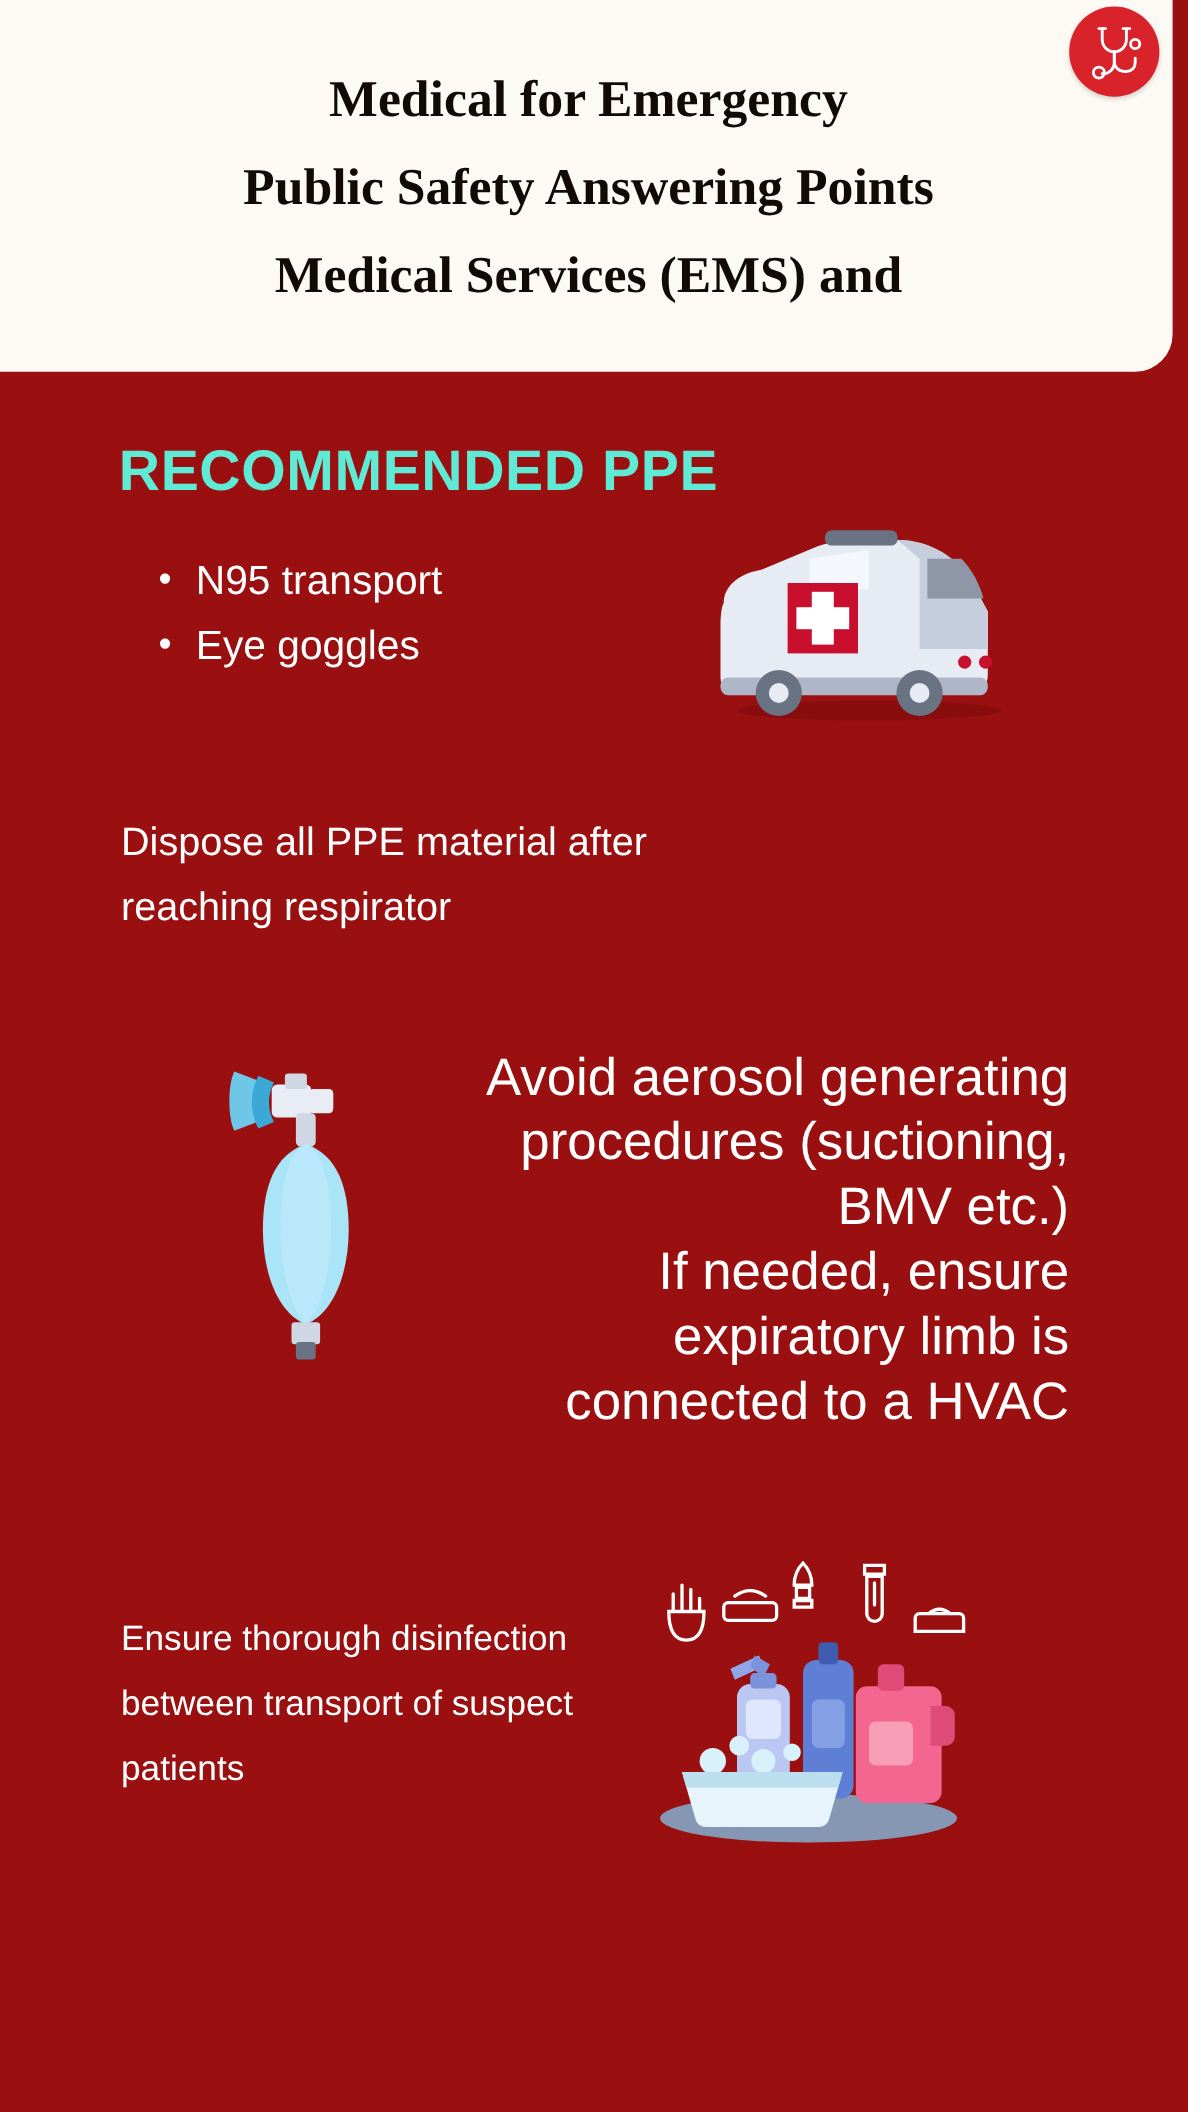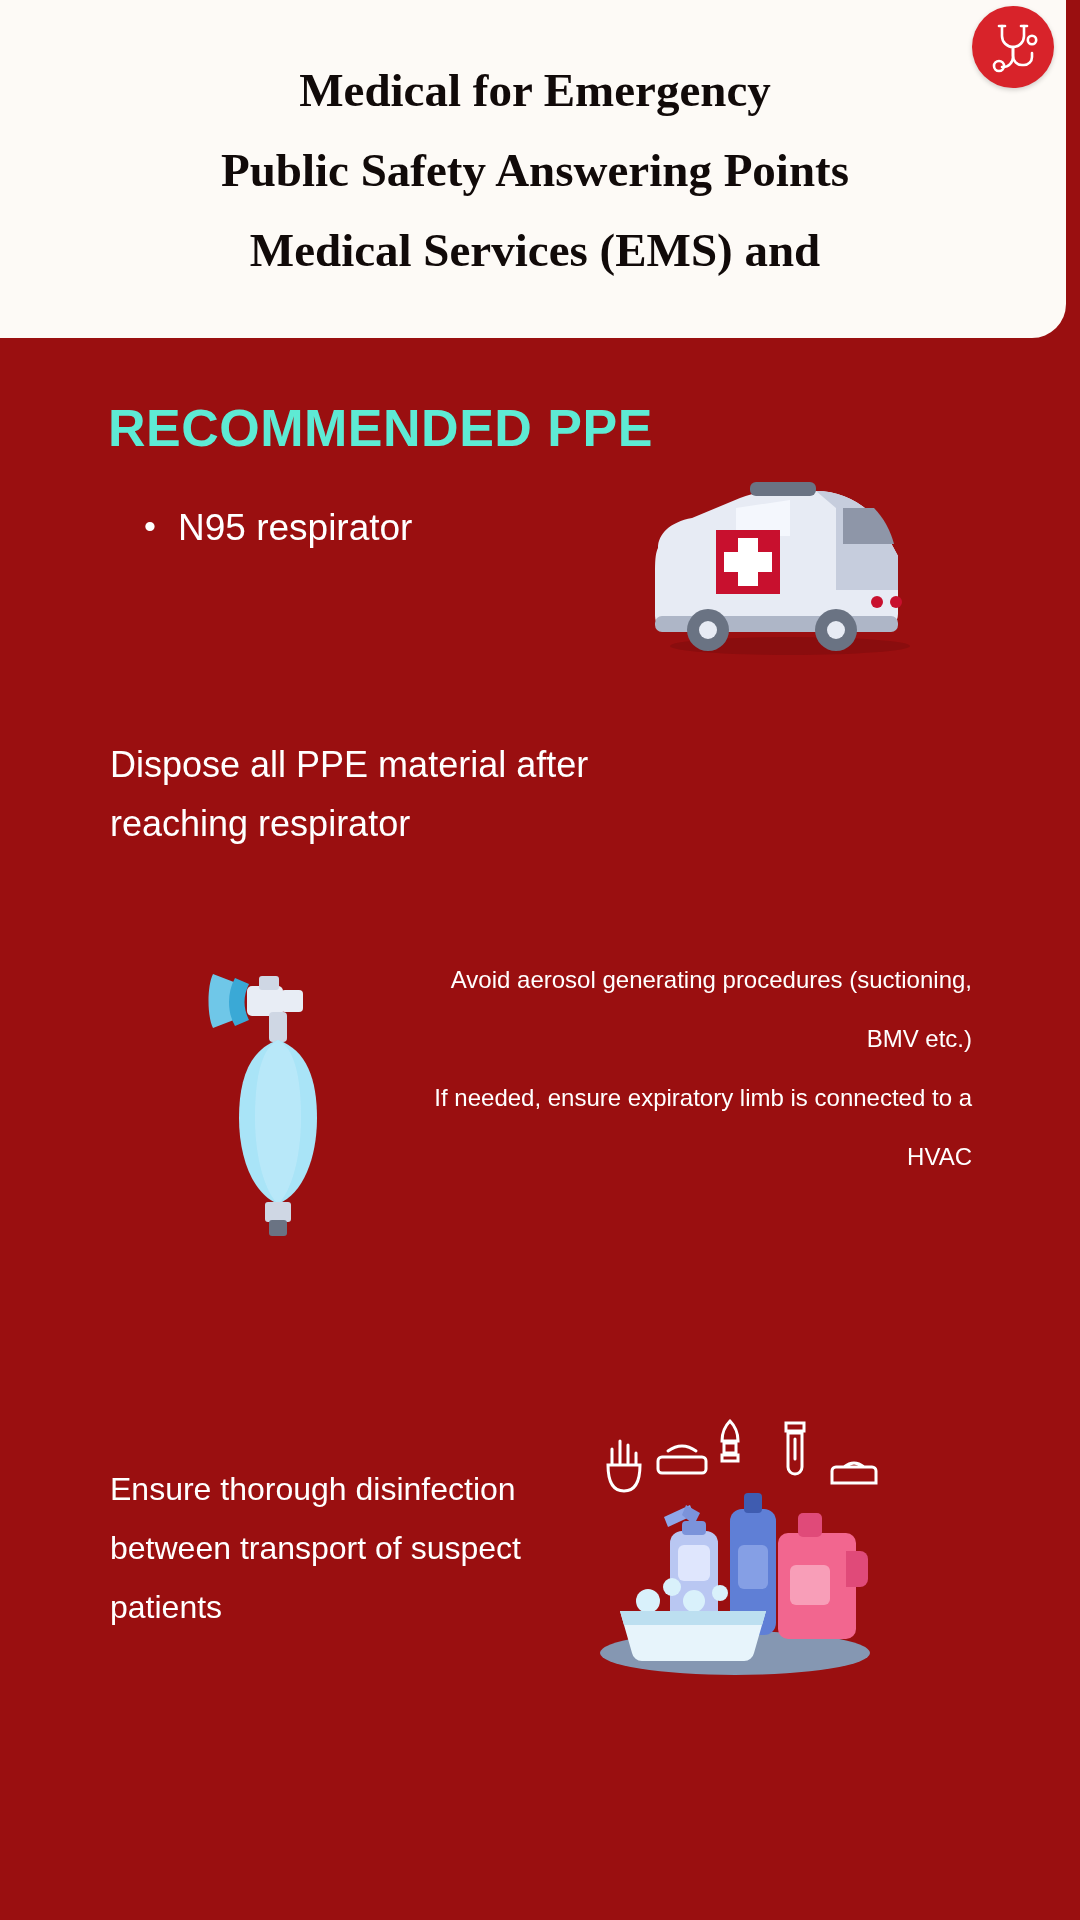--- a/index.html
+++ b/index.html
@@ -110,21 +110,21 @@
     height: 190px;
   }
   
   .aerosol-text {
     position: absolute;
     right: 108px;
     top: 950px;
     width: 560px;
     text-align: right;
     color: #ffffff;
-    font-size: 24px;
+    font-size: 48px;
     line-height: 59px;
   }
   
   .bvm {
     position: absolute;
     left: 205px;
     top: 952px;
     width: 150px;
     height: 310px;
   }
@@ -169,21 +169,22 @@
         <circle cx="60" cy="34" r="4.2"></circle>
         <circle cx="27" cy="60" r="5"></circle>
         <path d="M41 41 v10 a10 10 0 0 1 -10 10 h-1"></path>
       </g>
     </svg>
   </div>
 
   <div class="section-heading">RECOMMENDED PPE</div>
 
   <ul class="ppe-list">
-    <li>N95 respirator</li>
+    <li>N95 transport</li>
+    <li>Eye goggles</li>
   </ul>
 
   <div class="dispose-note">Dispose all PPE material after reaching respirator</div>
 
   <div class="ambulance">
     <svg width="290" height="190" viewBox="0 0 290 190" aria-hidden="true">
 
       <ellipse cx="150" cy="168" rx="120" ry="9" fill="#8a0d0e"></ellipse>
 
       <path d="M18 70 C18 56 30 44 52 40 L100 20 C112 15 126 13 140 13 L176 13 C206 13 232 30 244 52 L258 78 L258 136 C258 145 251 152 242 152 L28 152 C21 152 15 146 15 138 L15 92 C15 80 16 74 18 70 Z" fill="#e7ebf4"></path>

